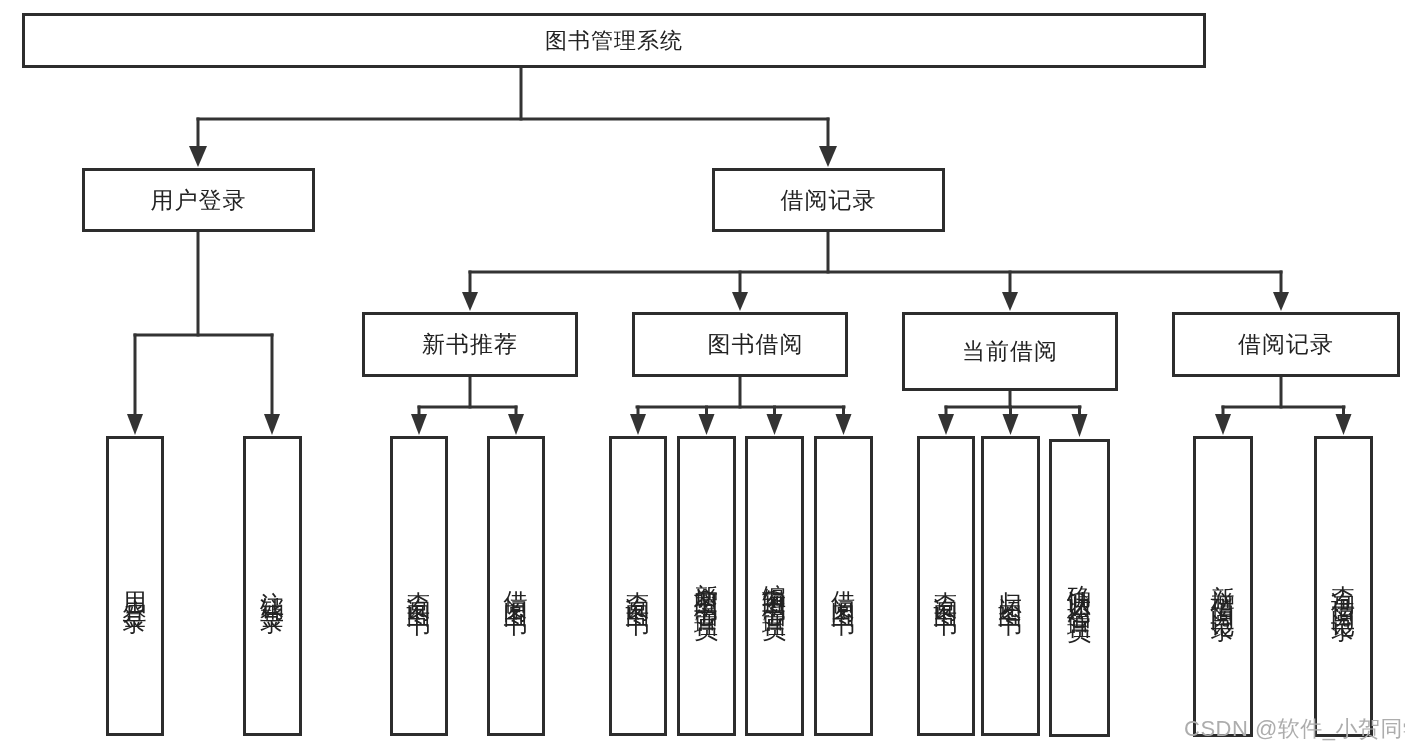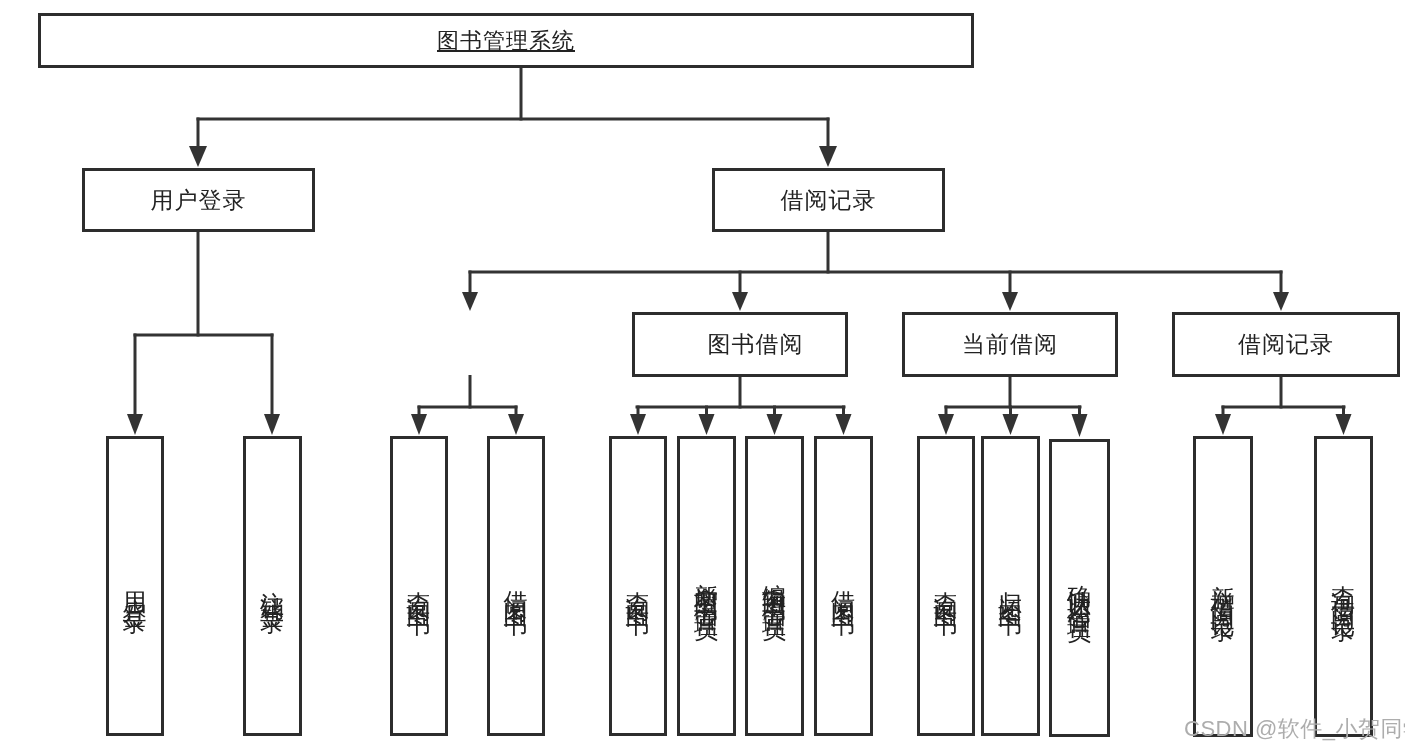--- a/index.html
+++ b/index.html
@@ -115,35 +115,38 @@
       <polygon points="766.5,414 782.5,414 774.5,435"></polygon>
       <polygon points="835.5,414 851.5,414 843.5,435"></polygon>
       <polygon points="938,414 954,414 946,435"></polygon>
       <polygon points="1002.5,414 1018.5,414 1010.5,435"></polygon>
       <polygon points="1071.5,414 1087.5,414 1079.5,437"></polygon>
       <polygon points="1215,414 1231,414 1223,435"></polygon>
       <polygon points="1335.5,414 1351.5,414 1343.5,435"></polygon>
     </g>
   </svg>
 
-  <div class="box" style="left:38px; top:13px; width:936px; height:55px;text-decoration:underline;">
+  <div class="box" style="left:22px; top:13px; width:1184px; height:55px;">
     <span class="root-label">图书管理系统</span>
   </div>
 
   <div class="box" style="left:82px; top:168px; width:233px; height:64px;">
     <span class="h-label">用户登录</span>
   </div>
   <div class="box" style="left:712px; top:168px; width:233px; height:64px;">
     <span class="h-label">借阅记录</span>
   </div>
 
+  <div class="box" style="left:362px; top:312px; width:216px; height:65px;">
+    <span class="h-label">新书推荐</span>
+  </div>
   <div class="box" style="left:632px; top:312px; width:216px; height:65px;padding-left:31px;">
     <span class="h-label">图书借阅</span>
   </div>
-  <div class="box" style="left:902px; top:312px; width:216px; height:65px;">
+  <div class="box" style="left:902px; top:312px; width:216px; height:79px;">
     <span class="h-label">当前借阅</span>
   </div>
   <div class="box" style="left:1172px; top:312px; width:228px; height:65px;">
     <span class="h-label">借阅记录</span>
   </div>
 
   <div class="box leaf" style="left:106px; top:436px; width:58px; height:300px;">
     <span class="v-label">用户登录</span>
   </div>
   <div class="box leaf" style="left:243px; top:436px; width:59px; height:300px;">

